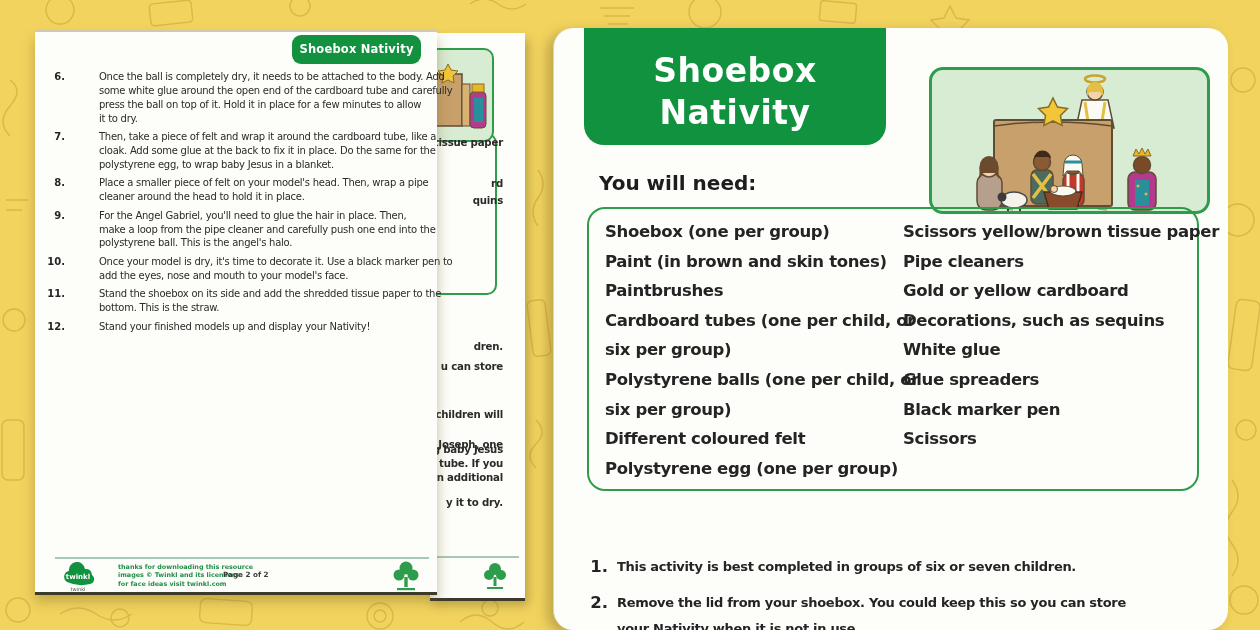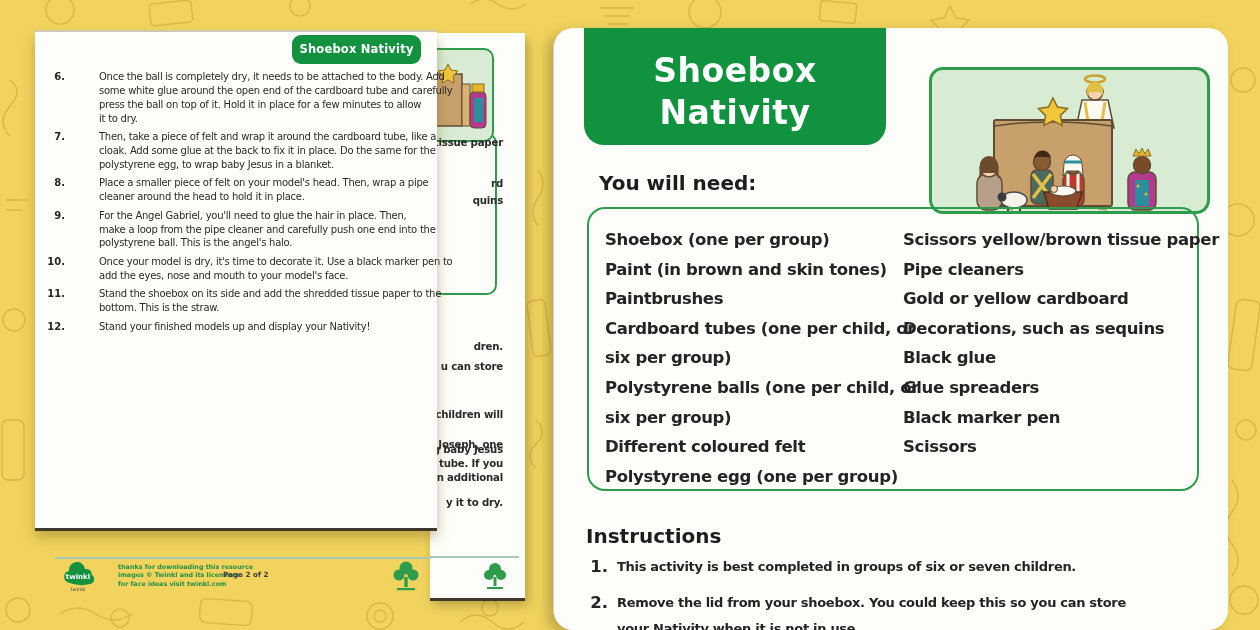--- a/index.html
+++ b/index.html
@@ -24,21 +24,21 @@
   .mid-frag:nth-of-type(1){top:104px;} .mid-frag:nth-of-type(2){top:145px;}
   .mid-frag:nth-of-type(3){top:162px;} .mid-frag:nth-of-type(4){top:308px;}
   .mid-frag:nth-of-type(5){top:328px;} .mid-frag:nth-of-type(6){top:376px;}
   .mid-frag:nth-of-type(7){top:406px;margin-left:10px;} .mid-frag:nth-of-type(8){top:411px;}
   .mid-frag:nth-of-type(9){top:425px;} .mid-frag:nth-of-type(10){top:439px;}
   .mid-frag:nth-of-type(11){top:464px;}
   .mid-rule { position:absolute; left:0; top:523px; width:89px; height:2px; background:#a4c9b6; }
   .mid-logo { position:absolute; left:53px; top:528px; }
 
   
-  .page.left { left:35px; top:30px; width:402px; height:498px; z-index:2;
+  .page.left { left:35px; top:30px; width:402px; height:562px; z-index:2;
                border-top:2px solid #cfc9b4;
                box-shadow:0 3px 0 #3e3a2a, 0 9px 12px rgba(115,95,35,.4); }
   .badge { position:absolute; left:257px; top:3px; width:129px; height:29px; background:#12923f;
            border-radius:9px; color:#fff; font-size:11.5px; font-weight:800; text-align:center;
            line-height:29px; letter-spacing:.2px; }
   .steps { position:absolute; left:12px; top:38px; width:386px; list-style:none; }
   .steps li { display:flex; gap:6px; margin-bottom:4.5px; }
   .steps .num { flex:none; width:18px; text-align:right; font-size:10px; font-weight:700; color:#262626; line-height:13.9px; }
   .steps .txt { white-space:pre; font-size:10px; font-weight:400; color:#2a2a2a;
                 line-height:13.9px; letter-spacing:-0.25px;margin-left:28px; }
@@ -53,21 +53,21 @@
   .page.right { left:553px; top:28px; width:675px; height:602px; z-index:3;
                 border-left:1px solid #dad5c2;
                 box-shadow:-6px 4px 12px rgba(115,95,35,.38);border-radius:20px; }
   .title-box { position:absolute; left:30px; top:0; width:302px; height:117px; background:#10923e;
                border-radius:0 0 20px 20px; text-align:center; padding-top:22px; }
   .title-box div { color:#fff; font-size:33px; font-weight:800; line-height:42px; letter-spacing:.5px; }
   .illo { position:absolute; left:375px; top:39px; width:281px; height:147px; background:#d8ecd3;
           border:3px solid #2e9d4b; border-radius:14px; overflow:hidden; }
   .ywn { position:absolute; left:45px; top:143px; font-size:20px; font-weight:800; color:#1d1d1d;text-align:right; }
   .needs-box { position:absolute; left:33px; top:179px; width:612px; height:284px;
-               border:2.5px solid #2e9d4b; border-radius:18px; display:flex; padding:16px 8px 0 16px; }
+               border:2.5px solid #2e9d4b; border-radius:18px; display:flex; padding:8px 8px 0 16px; }
   .needs-box ul { list-style:none; }
   .col-a { width:298px; flex:none; }
   .col-b { flex:1; }
   .needs-box li { white-space:pre; font-size:16.5px; font-weight:700; color:#242424;
                   line-height:29.6px; letter-spacing:-0.35px; }
   .ins { position:absolute; left:32px; top:496px; font-size:20px; font-weight:800; color:#1d1d1d; }
   .rsteps { position:absolute; left:32px; top:526px; list-style:none; }
   .rsteps li { display:flex; gap:9px; margin-bottom:10px; }
   .rsteps .rnum { flex:none; width:22px; text-align:right; font-size:16.5px; font-weight:700;
                   color:#242424; line-height:26px; }
@@ -310,28 +310,27 @@
 six per group)</li>
           <li>Different coloured felt</li>
           <li>Polystyrene egg (one per group)</li>
         </ul>
       <ul class="col-b">
 
       <li>Scissors yellow/brown tissue paper</li>
           <li>Pipe cleaners</li>
           <li>Gold or yellow cardboard</li>
           <li>Decorations, such as sequins</li>
-          <li>Black glue</li>
+          <li>White glue</li>
           <li>Glue spreaders</li>
           <li>Black marker pen</li>
           <li>Scissors</li>
         </ul>
     </div>
 
-    <h2 class="ins">Instructions</h2>
 
     <ol class="rsteps">
 
         <li>
           <span class="rnum">1.</span>
           <span class="rtxt">This activity is best completed in groups of six or seven children.</span>
         </li>
 
         <li>
           <span class="rnum">2.</span>

